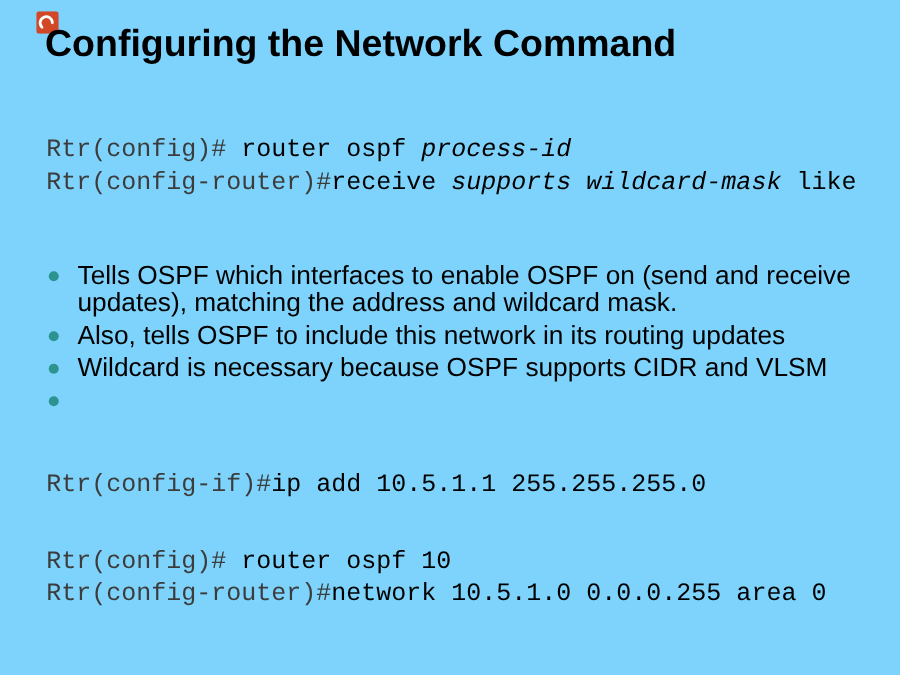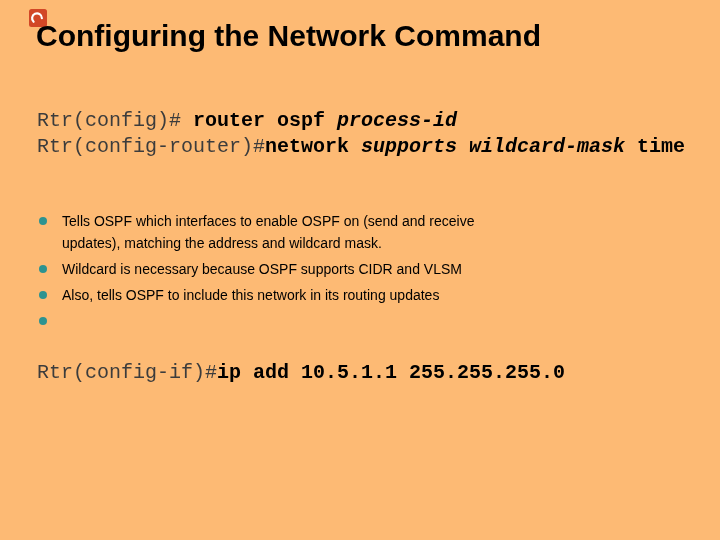--- a/index.html
+++ b/index.html
@@ -1,40 +1,40 @@
 <!DOCTYPE html>
 <html style="--accent: #2d9390;"><head>
 <meta charset="utf-8">
 <style>
   html,body{margin:0;padding:0;background:#fff;}
   .slide{
-    position:relative;width:720px;height:540px;background:#fdba74;overflow:hidden;
+    position:relative;width:720px;height:540px;background:#7dd3fc;overflow:hidden;
     font-family:"Liberation Sans",sans-serif;color:#000;
   }
   .pp-icon{position:absolute;left:29px;top:9px;width:18px;height:18px;display:block;}
   .title{
     position:absolute;left:36px;top:18px;margin:0;
     font-size:30px;line-height:36px;font-weight:700;color:#000;white-space:nowrap;
   }
   .code{
     position:absolute;left:37px;
     font-family:"Liberation Mono","DejaVu Sans Mono",monospace;
     font-size:20px;line-height:26px;white-space:pre;color:#3c3c3c;
   }
   .code-line{white-space:pre;}
   .code-line.indent{padding-left:24px;}
-  .code .b{font-weight:700;color:#000;text-align:center;}
+  .code .b{font-weight:400;color:#000;text-align:center;}
   .code .i{font-style:italic;}
   #code-0{top:108px;}
-  #code-1{top:360px;}
+  #code-1{top:376px;}
   #code-2{top:437px;}
   .bullets{
     position:absolute;left:38px;top:210px;width:662px;
     margin:0;padding:0;list-style:none;
-    font-size:14px;line-height:22px;color:#000;
+    font-size:21px;line-height:22px;color:#000;
   }
   .bullets li{position:relative;padding-left:24px;margin-bottom:4px;}
   .bullets .dot{
     position:absolute;left:1px;top:7px;width:8px;height:8px;border-radius:50%;
     background:var(--accent,#2d9390);
   }
   .bullets .txt{white-space:pre-line;}
 </style>
 </head>
 <body>
@@ -43,26 +43,27 @@
 
   <span class="pp-icon">
     <svg width="18" height="18" viewBox="0 0 18 18" aria-hidden="true">
       <rect x="0" y="0" width="18" height="18" rx="2.5" class="icon-bg" fill="#d24726"></rect>
       <path d="M4.6 12.8 A 4.9 4.9 0 1 1 12.9 9.2" fill="none" stroke="#ffffff" stroke-width="2.2" stroke-linecap="round"></path>
     </svg>
   </span>
 
   <h1 class="title">Configuring the Network Command</h1>
 
-  <div class="code" id="code-0"><div class="code-line"><span>Rtr(config)# </span><span class="b">router ospf </span><span class="b i">process-id</span></div><div class="code-line"><span>Rtr(config-router)#</span><span class="b">network </span><span class="b i">supports wildcard-mask</span><span class="b"> time</span></div></div>
+  <div class="code" id="code-0"><div class="code-line"><span>Rtr(config)# </span><span class="b">router ospf </span><span class="b i">process-id</span></div><div class="code-line"><span>Rtr(config-router)#</span><span class="b">receive </span><span class="b i">supports wildcard-mask</span><span class="b"> like</span></div></div>
 
   <ul class="bullets">
       <li><span class="dot"></span><span class="txt">Tells OSPF which interfaces to enable OSPF on (send and receive
 updates), matching the address and wildcard mask.</span></li>
+      <li><span class="dot"></span><span class="txt">Also, tells OSPF to include this network in its routing updates</span></li>
       <li><span class="dot"></span><span class="txt">Wildcard is necessary because OSPF supports CIDR and VLSM</span></li>
-      <li><span class="dot"></span><span class="txt">Also, tells OSPF to include this network in its routing updates</span></li>
       <li><span class="dot"></span></li>
     </ul>
 
   <div class="code" id="code-1"><div class="code-line"><span>Rtr(config-if)#</span><span class="b">ip add 10.5.1.1 255.255.255.0</span></div></div>
 
+  <div class="code" id="code-2"><div class="code-line"><span>Rtr(config)# </span><span class="b">router ospf 10</span></div><div class="code-line"><span>Rtr(config-router)#</span><span class="b">network 10.5.1.0 0.0.0.255 area 0</span></div></div>
 
 </div>
 
 </body></html>

